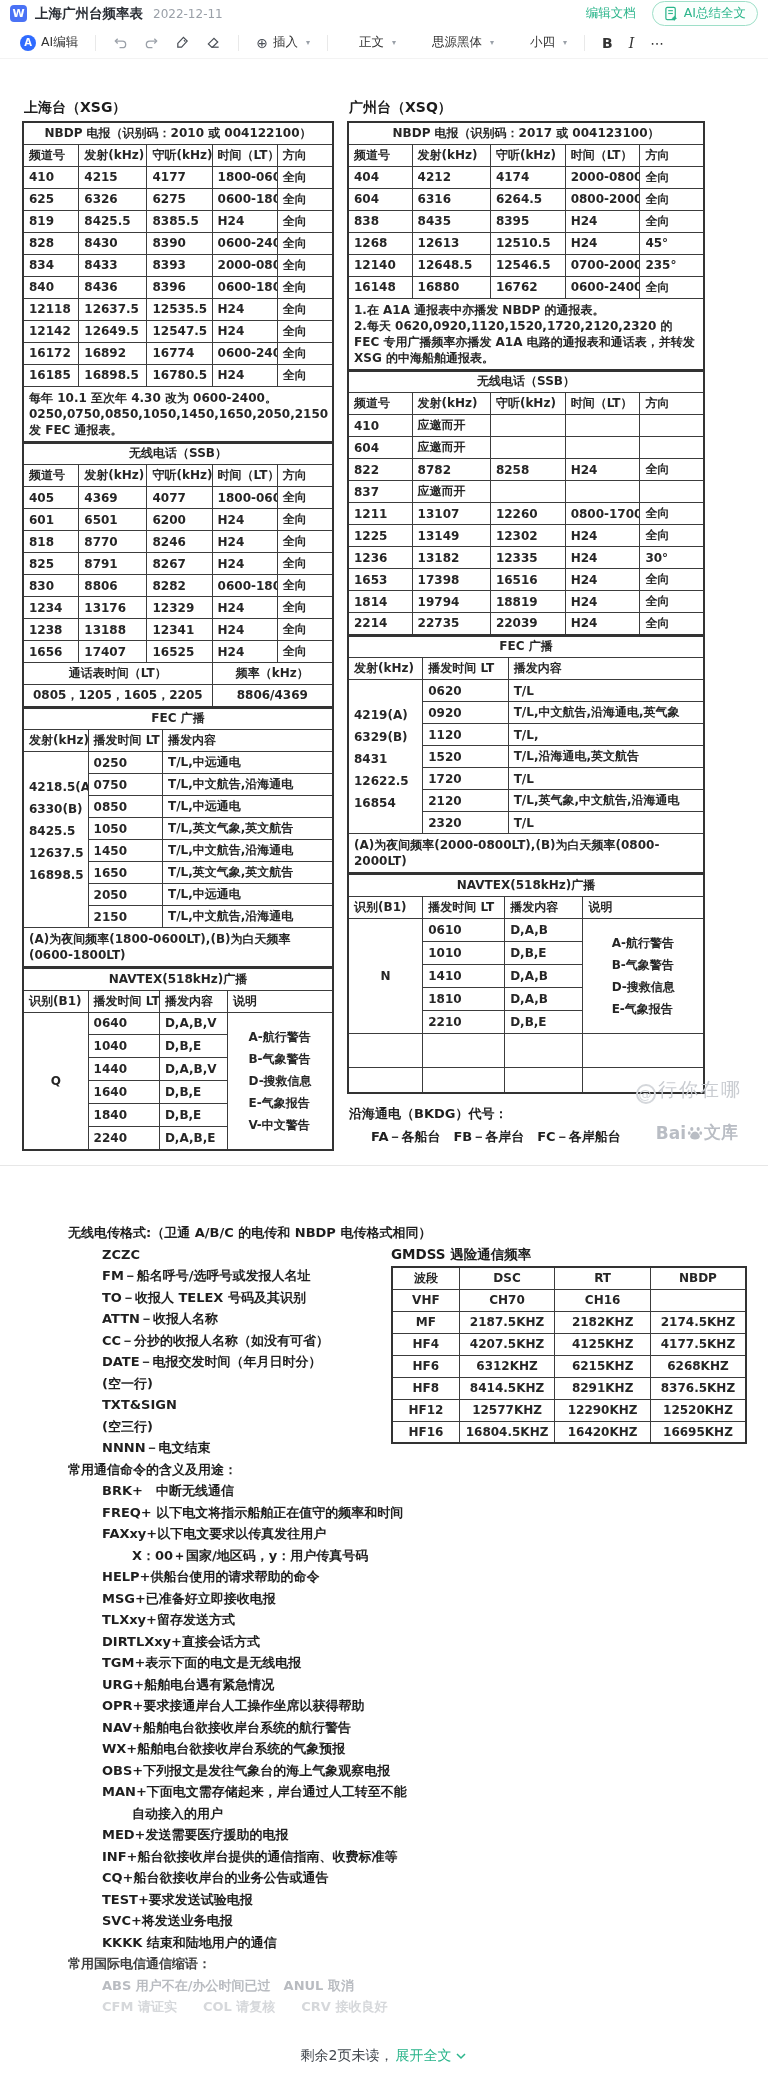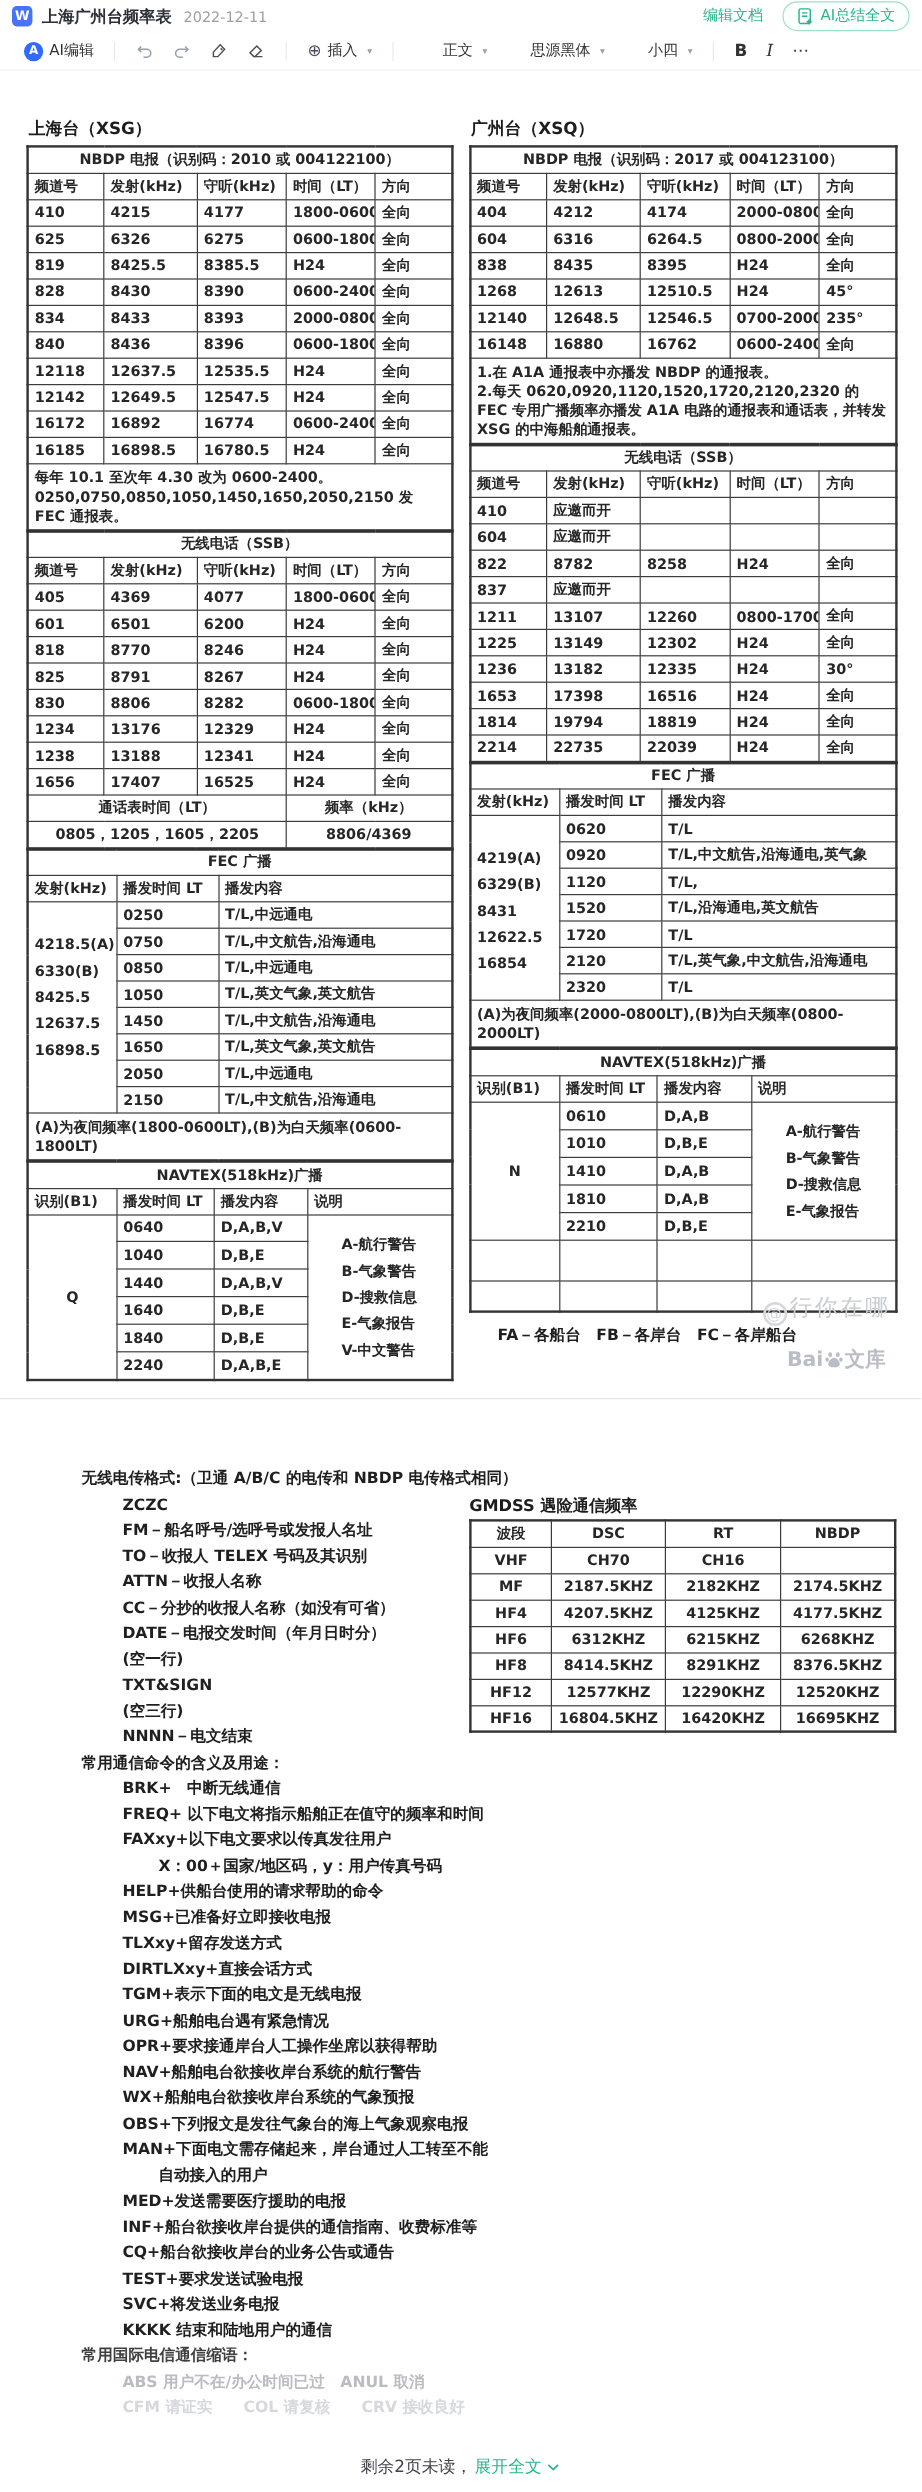--- a/index.html
+++ b/index.html
@@ -25,21 +25,21 @@
   .tico { width:15px; height:15px; color:#4a4f57; }
   .vsep { width:1px; height:16px; background:#e9e9e9; margin:0 7px; }
   .caret { font-size:8px; color:#9aa0a8; margin-left:3px; }
   .bold-b { font-weight:700; font-size:14px; color:#333; }
   .ital-i { font-style:italic; font-family:"DejaVu Serif",serif; font-size:14px; color:#333; }
   .more-dots { font-size:14px; color:#333; letter-spacing:1px; }
 
   
   .page1 { position:relative; min-height:1106px; padding:40px 20px 0 22px; }
   .cols { display:flex; gap:13px; }
-  .col { width:356px; color:#262626; }
+  .col { width:312px; color:#262626; }
   .station-title { font-size:14px; font-weight:700; margin:0 0 5px 2px; color:#1d1d1d; }
 
   table.ftable { width:100%; border-collapse:collapse; table-layout:fixed; margin-top:-1px; }
   table.ftable td, table.ftable th { border:1px solid #3c3c3c; font-size:12px; font-weight:600;
       height:22px; padding:1px 5px; text-align:left; color:#262626; overflow:hidden; white-space:nowrap; }
   table.ftable { border:2px solid #333; }
   .ttitle { text-align:center !important; font-weight:700 !important; }
   td.note { white-space:normal !important; font-weight:600; line-height:16px; padding:3px 5px !important; height:auto !important; }
   td.ctr { text-align:center !important; }
   .freqcell { vertical-align:top; padding-top:24px !important; }
@@ -130,21 +130,21 @@
       <line x1="6" y1="13" x2="13.5" y2="13" stroke="currentColor" stroke-width="1.3"></line>
     </svg>
   </div>
   <div class="vsep"></div>
   <div class="tbtn">
     <span style="font-size:14px;color:#4a4f57">⊕</span>
     <span>插入</span>
     <span class="caret">▾</span>
   </div>
   <div class="vsep"></div>
-  <div class="tbtn" style="margin-left:24px">
+  <div class="tbtn" style="margin-left:14px">
     <span>正文</span>
     <span class="caret">▾</span>
   </div>
   <div class="tbtn" style="margin-left:20px">
     <span>思源黑体</span>
     <span class="caret">▾</span>
   </div>
   <div class="tbtn" style="margin-left:20px">
     <span>小四</span>
     <span class="caret">▾</span>
@@ -766,20 +766,21 @@
           <tr class="emptyrow2">
               <td></td>
               <td></td>
               <td></td>
               <td></td>
             </tr>
         </tbody>
       </table>
 
       <div class="bkdg">
+          <div class="ind0">沿海通电（BKDG）代号：</div>
           <div class="ind1">FA－各船台　FB－各岸台　FC－各岸船台</div>
         </div>
     </div>
   </div>
 
   <div class="wm-text"><span class="wm-at">@</span><span>行你在哪</span></div>
   <div class="wm-logo">
     <span>Bai</span>
     <svg width="16" height="16" viewBox="0 0 20 20" fill="#b9bdc4">
       <ellipse cx="6" cy="5" rx="2" ry="2.6"></ellipse>

